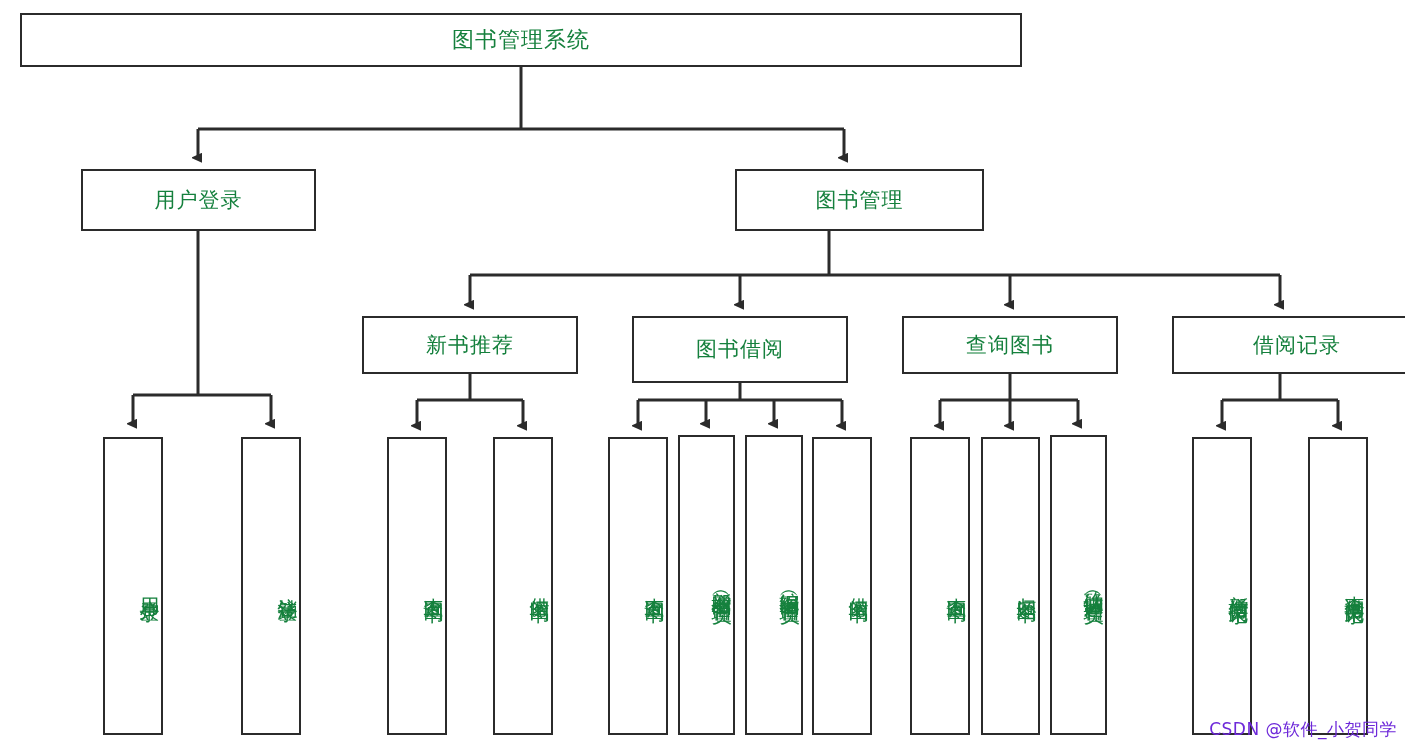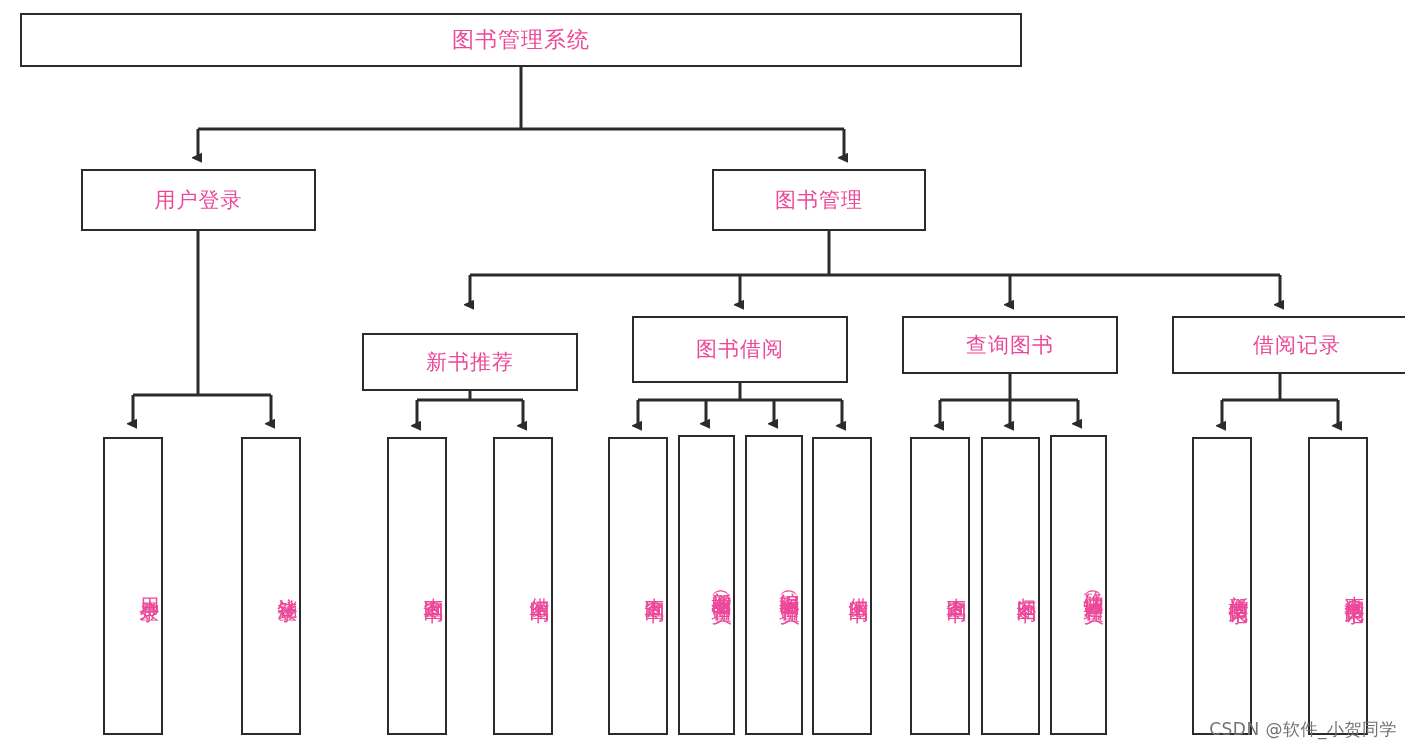--- a/index.html
+++ b/index.html
@@ -27,21 +27,21 @@
     pointer-events: none;
   }
   .node {
     position: absolute;
     box-sizing: border-box;
     border: 2px solid #2b2b2b;
     background: #ffffff;
     display: flex;
     align-items: center;
     justify-content: center;
-    color: #ec4899;
+    color: #15803d;
     line-height: 1.18;
     z-index: 2;
   }
   .node.h {
     
     font-size: 21px;
     letter-spacing: 1px;
   }
   .node.v {
     
@@ -59,21 +59,21 @@
     white-space: nowrap;
   }
   .node.root {
     font-size: 22px;
   }
   #watermark {
     position: absolute;
     right: 8px;
     bottom: 6px;
     font-size: 17px;
-    color: #737373;
+    color: #6d28d9;
     white-space: nowrap;
     z-index: 5;
     letter-spacing: 0.5px;
   }
 </style>
 </head>
 <body>
 
 <div id="diagram">
 
@@ -124,23 +124,23 @@
       <path d="M1280,374 L1280,400"></path>
       <path d="M1222,400 L1338,400"></path>
       <path d="M1222,400 L1222,426" marker-end="url(#arrow)"></path>
       <path d="M1338,400 L1338,426" marker-end="url(#arrow)"></path>
     </g>
   </svg>
 
   <div class="node h root" style="left:20px; top:13px; width:1002px; height:54px;">图书管理系统</div>
 
   <div class="node h" style="left:81px; top:169px; width:235px; height:62px;">用户登录</div>
-  <div class="node h" style="left:712px; top:169px; width:214px; height:62px;">图书管理</div>
+  <div class="node h" style="left:735px; top:169px; width:249px; height:62px;">图书管理</div>
 
-  <div class="node h" style="left:362px; top:316px; width:216px; height:58px;margin-top:17px;">新书推荐</div>
+  <div class="node h" style="left:362px; top:316px; width:216px; height:58px;">新书推荐</div>
   <div class="node h" style="left:632px; top:316px; width:216px; height:67px;">图书借阅</div>
   <div class="node h" style="left:902px; top:316px; width:216px; height:58px;">查询图书</div>
   <div class="node h" style="left:1172px; top:316px; width:250px; height:58px;">借阅记录</div>
 
   <div class="node v" style="left:103px; top:437px; width:60px; height:298px;">
     <span class="vtext">用户登录</span>
   </div>
   <div class="node v" style="left:241px; top:437px; width:60px; height:298px;">
     <span class="vtext">注销登录</span>
   </div>

